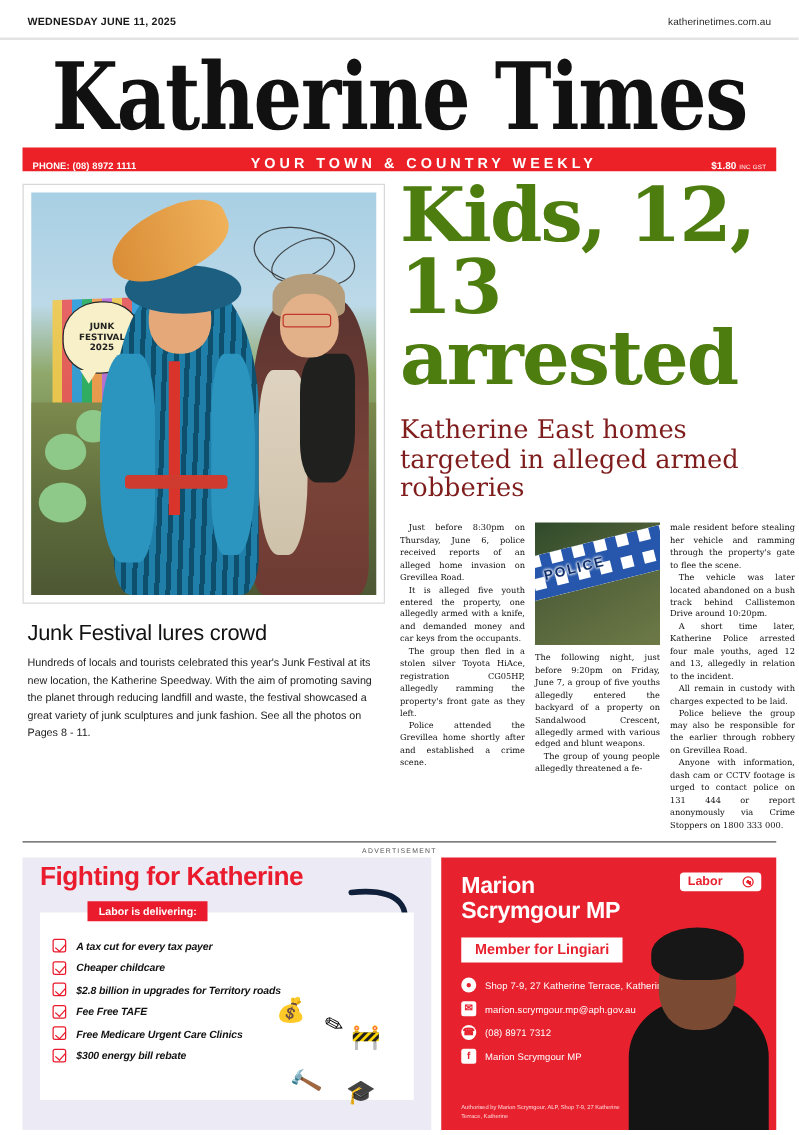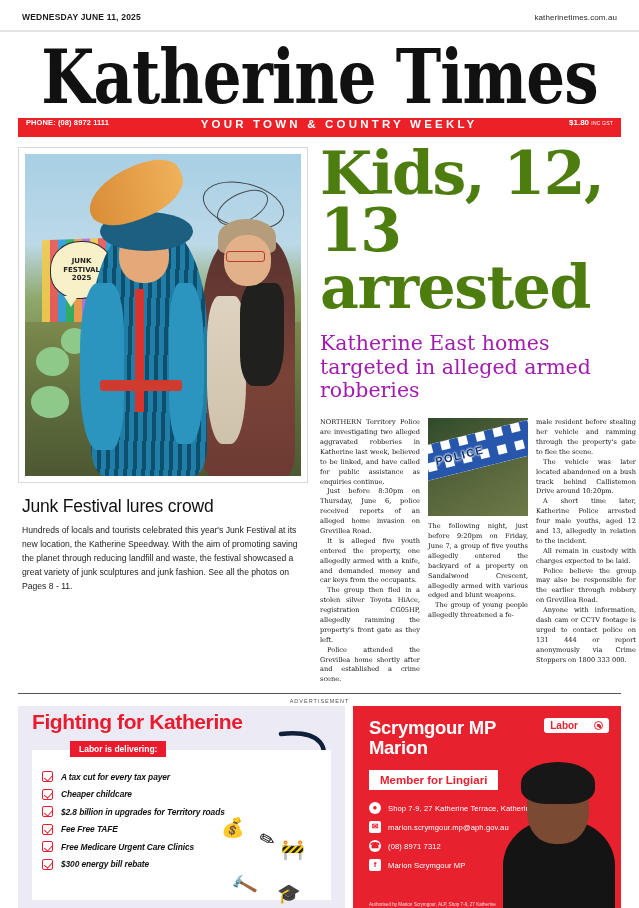--- a/index.html
+++ b/index.html
@@ -38,21 +38,21 @@
     transform: scaleY(1.18) scaleX(0.97);
     transform-origin: center top;
     font-style: normal;
   }
 
   
   .red-banner {
     margin: 10px 18px 0 18px;
     background: #ec2127;
     height: 19px;
-    display: flex; align-items: flex-start; justify-content: space-between;
+    display: flex; align-items: flex-end; justify-content: space-between;
     padding: 0 8px;
     color: #fff;
   }
   .banner-phone { font-size: 7.5px; font-weight: bold; letter-spacing: 0.1px; }
   .banner-tagline {
     font-size: 11.5px; font-weight: bold; letter-spacing: 3.2px;
     flex: 1; text-align: center;
   }
   .banner-price { font-size: 8px; font-weight: bold; }
   .banner-price .gst { font-size: 5px; font-weight: normal; letter-spacing: 0.2px; }
@@ -190,21 +190,21 @@
     font-size: 60px;
     line-height: 0.95;
     letter-spacing: -1.5px;
     color: #4d7c0f;
     margin-top: -2px;
   }
   .subhead {
     font-family: "DejaVu Serif", serif;
     font-size: 20.5px;
     line-height: 1.14;
-    color: #a21caf;
+    color: #7f1d1d;
     margin-top: 16px;
     font-weight: normal;
   }
 
   
   .story-cols {
     display: flex; gap: 8px;
     margin-top: 16px;
   }
   .story-col { width: 100px; flex: 0 0 100px; position: relative; }
@@ -425,21 +425,20 @@
     <div class="photo-headline">Junk Festival lures crowd</div>
     <div class="photo-caption">Hundreds of locals and tourists celebrated this year's Junk Festival at its new location, the Katherine Speedway. With the aim of promoting saving the planet through reducing landfill and waste, the festival showcased a great variety of junk sculptures and junk fashion. See all the photos on Pages 8 - 11.</div>
   </div>
 
   <div class="right-col">
     <div class="headline">Kids, 12, 13 arrested</div>
     <div class="subhead">Katherine East homes targeted in alleged armed robberies</div>
 
     <div class="story-cols">
       <div class="story-col">
-        <p class="first">NORTHERN Territory Police are investigating two alleged aggravated robberies in Katherine last week, believed to be linked, and have called for public assistance as enquiries continue.</p>
         <p>Just before 8:30pm on Thursday, June 6, police received reports of an alleged home invasion on Grevillea Road.</p>
         <p>It is alleged five youth entered the property, one allegedly armed with a knife, and demanded money and car keys from the occupants.</p>
         <p>The group then fled in a stolen silver Toyota HiAce, registration CG05HP, allegedly ramming the property's front gate as they left.</p>
         <p>Police attended the Grevillea home shortly after and established a crime scene.</p>
       </div>
 
       <div class="story-col">
         <div class="police-photo">
           <div class="tape">
             <div class="tape-checks"></div>
@@ -514,22 +513,22 @@
     </div>
   </div>
 
   <div class="ad-right">
     <div class="labor-logo">
       <span>Labor</span>
       <span class="labor-ball"></span>
     </div>
 
     <div class="mp-name">
+      <div>Marion</div>
       <div>Scrymgour MP</div>
-      <div>Marion</div>
     </div>
 
     <div class="mp-role">Member for Lingiari</div>
 
     <div class="mp-contacts">
       <div class="mp-row">
         <div class="mp-ico">●</div>
         <div class="mp-txt">Shop 7-9, 27 Katherine Terrace, Katherine</div>
       </div>
       <div class="mp-row">

